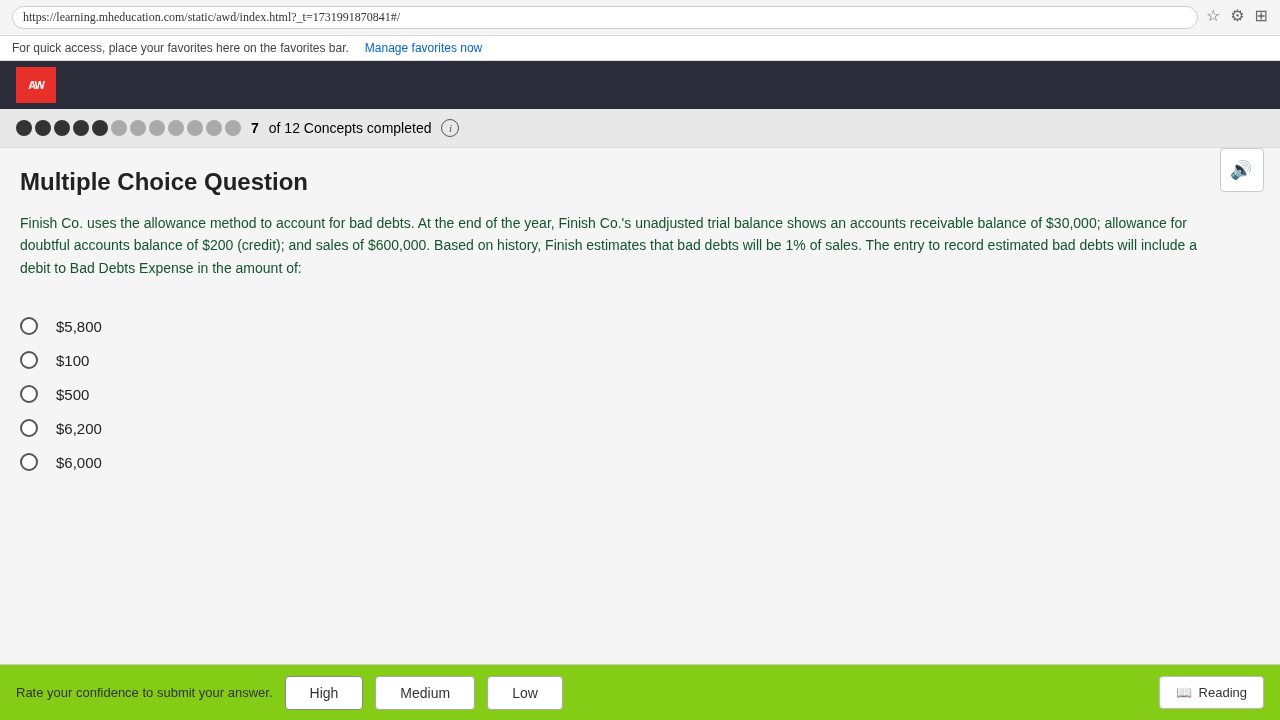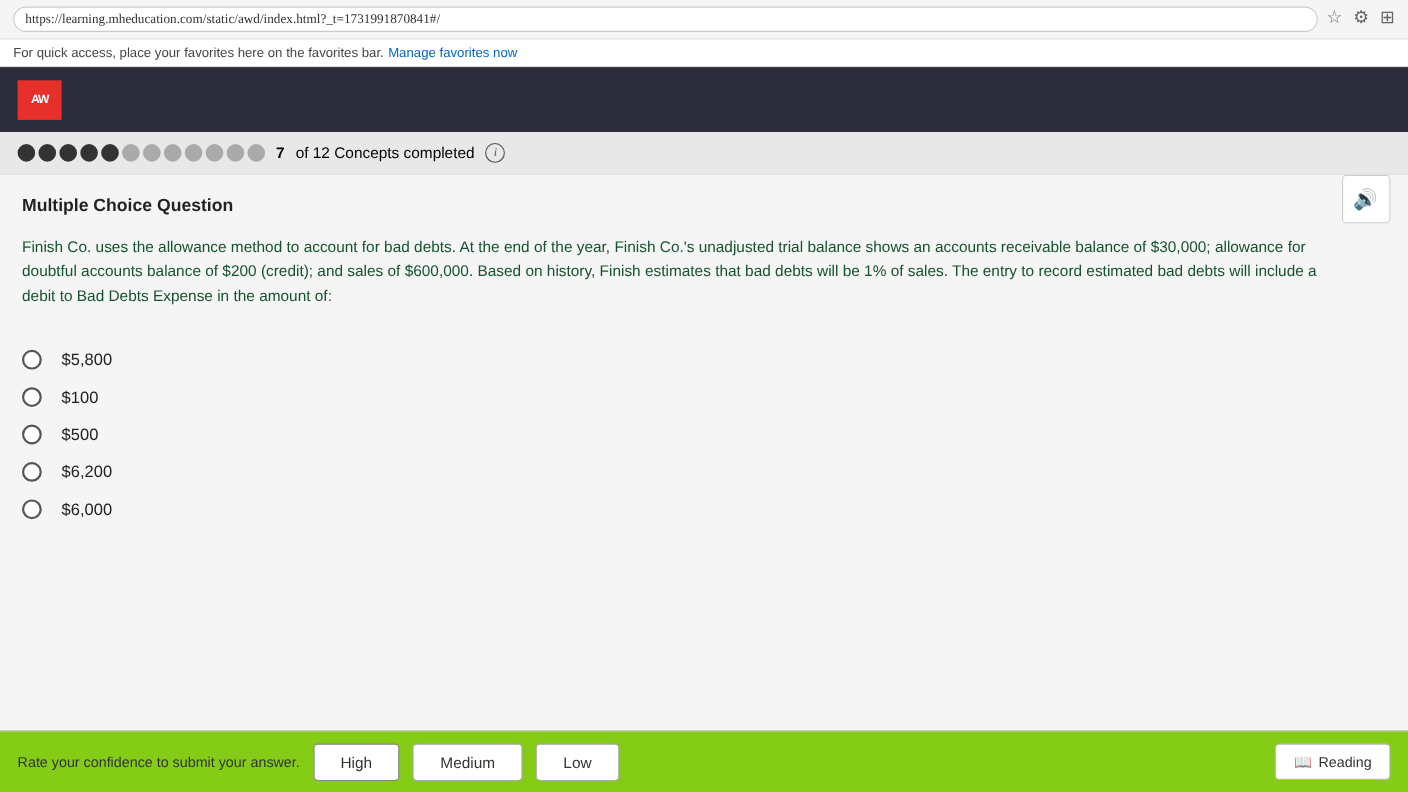--- a/index.html
+++ b/index.html
@@ -22,28 +22,28 @@
 
     
     .favorites-bar {
       background: #fff;
       border-bottom: 1px solid #ddd;
       padding: 5px 12px;
       font-size: 12px;
       color: #444;
       display: flex;
       align-items: center;
-      gap: 4px;
+      gap: 16px;
     }
     .favorites-bar a { color: #0066cc; text-decoration: none; }
 
     
     .app-header {
       background: #2c2c3a;
-      height: 59px;
+      height: 48px;
       display: flex;
       align-items: center;
       justify-content: space-between;
       padding: 0 16px;
     }
     .app-logo {
       width: 40px;
       height: 36px;
       background: #e8302b;
       display: flex;
@@ -96,21 +96,21 @@
       position: absolute;
       right: 14px;
       top: 152px;
       width: 28px; height: 28px;
       border-radius: 50%;
       background: #5a9f5a;
       display: flex; align-items: center; justify-content: center;
       color: white; font-size: 14px;
     }
     .question-type {
-      font-size: 16px;
+      font-size: 24px;
       font-weight: bold;
       color: #222;
       margin-bottom: 16px;
     }
     .audio-btn {
       position: absolute;
       right: 16px;
       top: 0;
       width: 44px; height: 44px;
       background: white;

